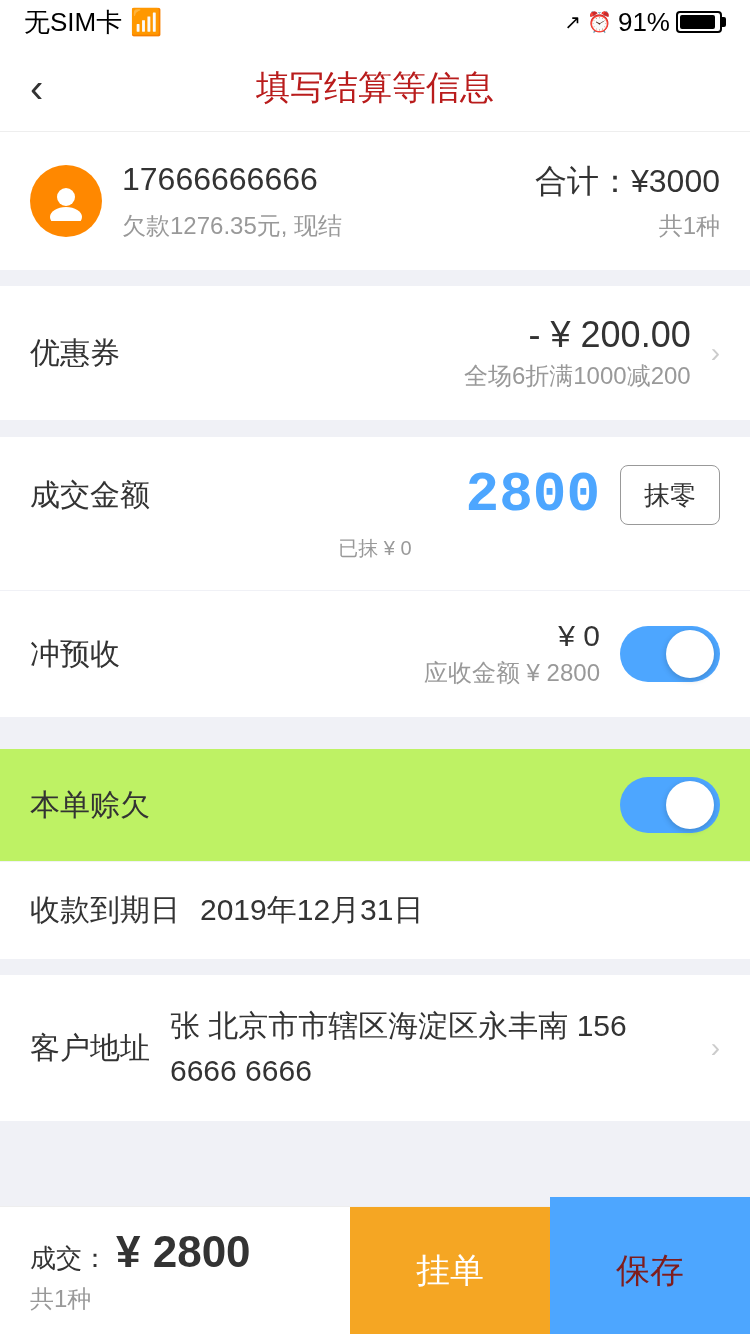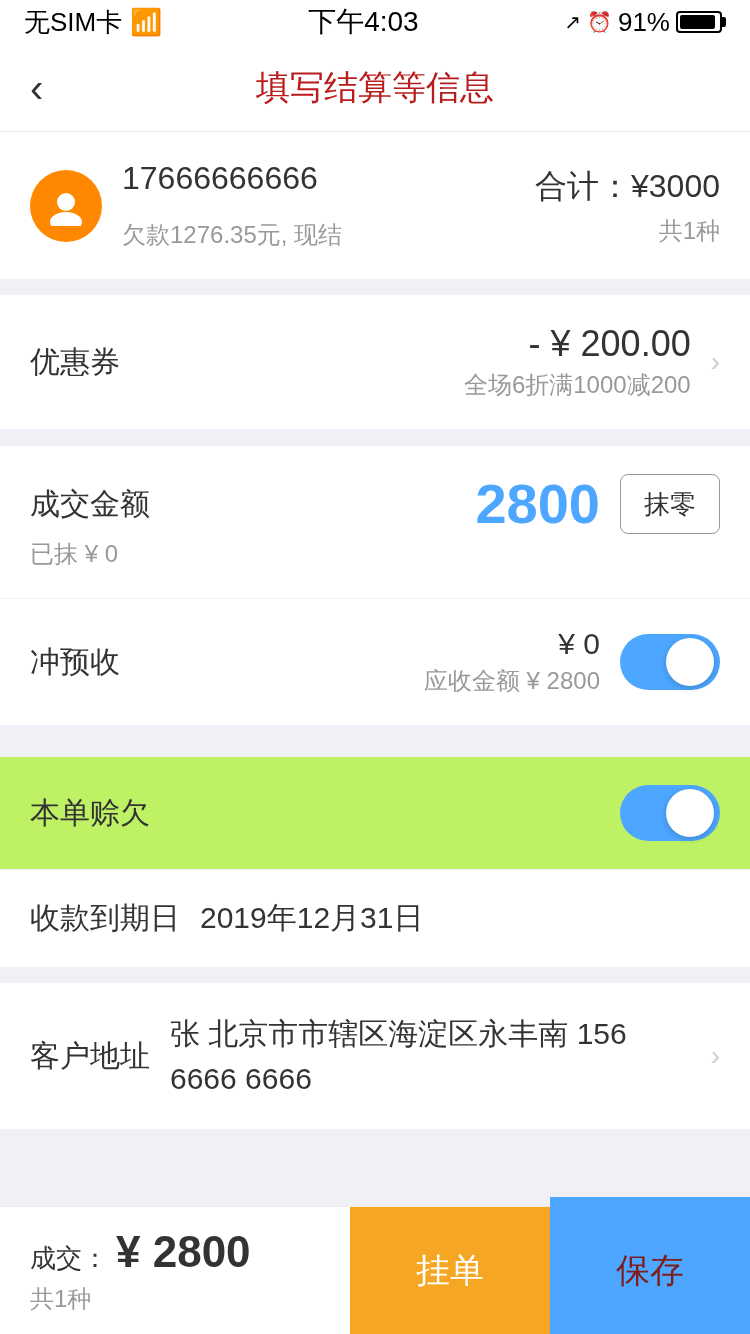--- a/index.html
+++ b/index.html
@@ -91,21 +91,21 @@
       width: 72px;
       height: 72px;
       border-radius: 50%;
       background: #f80;
       display: flex;
       align-items: center;
       justify-content: center;
       color: #fff;
       font-size: 36px;
     }
-    .customer-info { display: flex; flex-direction: column; gap: 22px; }
+    .customer-info { display: flex; flex-direction: column; gap: 12px; }
     .customer-phone { font-size: 32px; font-weight: 500; color: #333; }
     .customer-debt { font-size: 24px; color: #999; }
     .customer-total { text-align: right; }
     .total-amount { font-size: 32px; font-weight: 500; color: #333; }
     .total-count { font-size: 24px; color: #999; margin-top: 6px; }
 
     
     .section-divider {
       height: 16px;
       background: #f0f1f6;
@@ -160,39 +160,40 @@
     .amount-right {
       display: flex;
       align-items: center;
       gap: 20px;
     }
     .amount-value {
       font-size: 56px;
       font-weight: 600;
       color: #4da6ff;
       line-height: 1;
+      font-family: Liberation Mono, monospace;
     }
     .round-btn {
       width: 100px;
       height: 60px;
       border: 1px solid #999;
       border-radius: 8px;
       background: #fff;
       color: #333;
       font-size: 26px;
       display: flex;
       align-items: center;
       justify-content: center;
       cursor: pointer;
     }
     .amount-sub {
-      font-size: 24px;
+      font-size: 20px;
       color: #999;
-      text-align: left;
-      margin-top: 4px;
+      text-align: center;
+      margin-top: 10px;
     }
 
     
     .prepay-section {
       background: #fff;
       padding: 28px 30px;
       border-top: 1px solid #f0f1f6;
     }
     .prepay-row {
       display: flex;
@@ -355,21 +356,20 @@
     }
   </style>
 </head>
 <body>
 
 <div class="status-bar">
   <div class="status-left">
     <span>无SIM卡</span>
     <span>📶</span>
   </div>
-  <div class="status-center">下午4:03</div>
   <div class="status-right">
     <span style="font-size:20px;">↗</span>
     <span style="font-size:20px;">⏰</span>
     <span>91%</span>
     <div class="battery-icon">
       <div class="battery-body">
         <div class="battery-fill"></div>
       </div>
       <div class="battery-tip"></div>
     </div>

